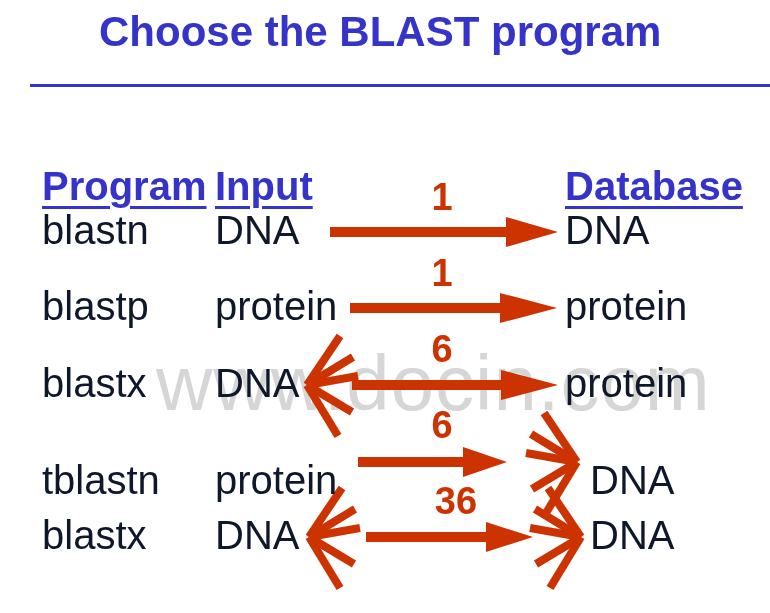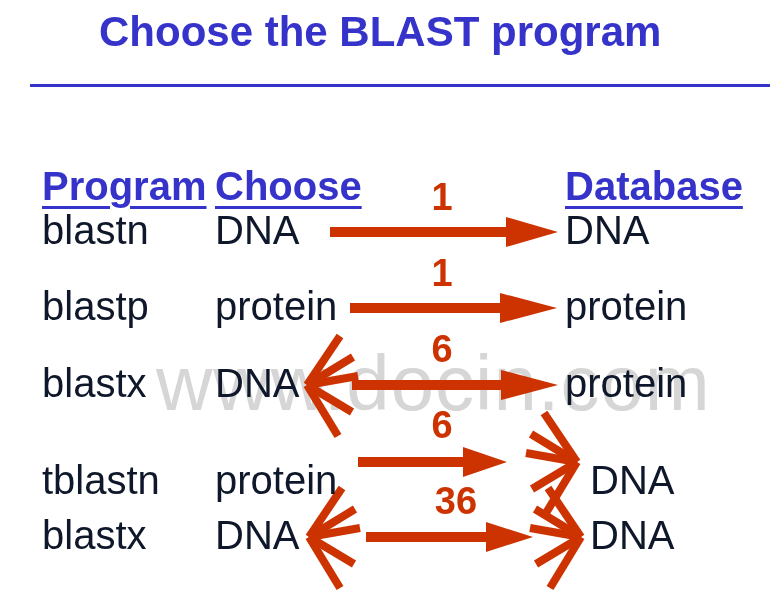--- a/index.html
+++ b/index.html
@@ -91,21 +91,21 @@
 <body>
 
 <div class="stage">
 
   <div class="watermark">www.docin.com</div>
 
   <h1 class="title">Choose the BLAST program</h1>
   <div class="divider"></div>
 
   <span class="hdr col-program">Program</span>
-  <span class="hdr col-input">Choose</span>
+  <span class="hdr col-input">Input</span>
   <span class="hdr col-db">Database</span>
 
   <span class="cell col-program row1">blastn</span>
   <span class="cell col-input row1">DNA</span>
   <span class="cell col-db row1">DNA</span>
   <div class="frames num1">1</div>
 
   <span class="cell col-program row2">blastp</span>
   <span class="cell col-input row2">protein</span>
   <span class="cell col-db row2">protein</span>

